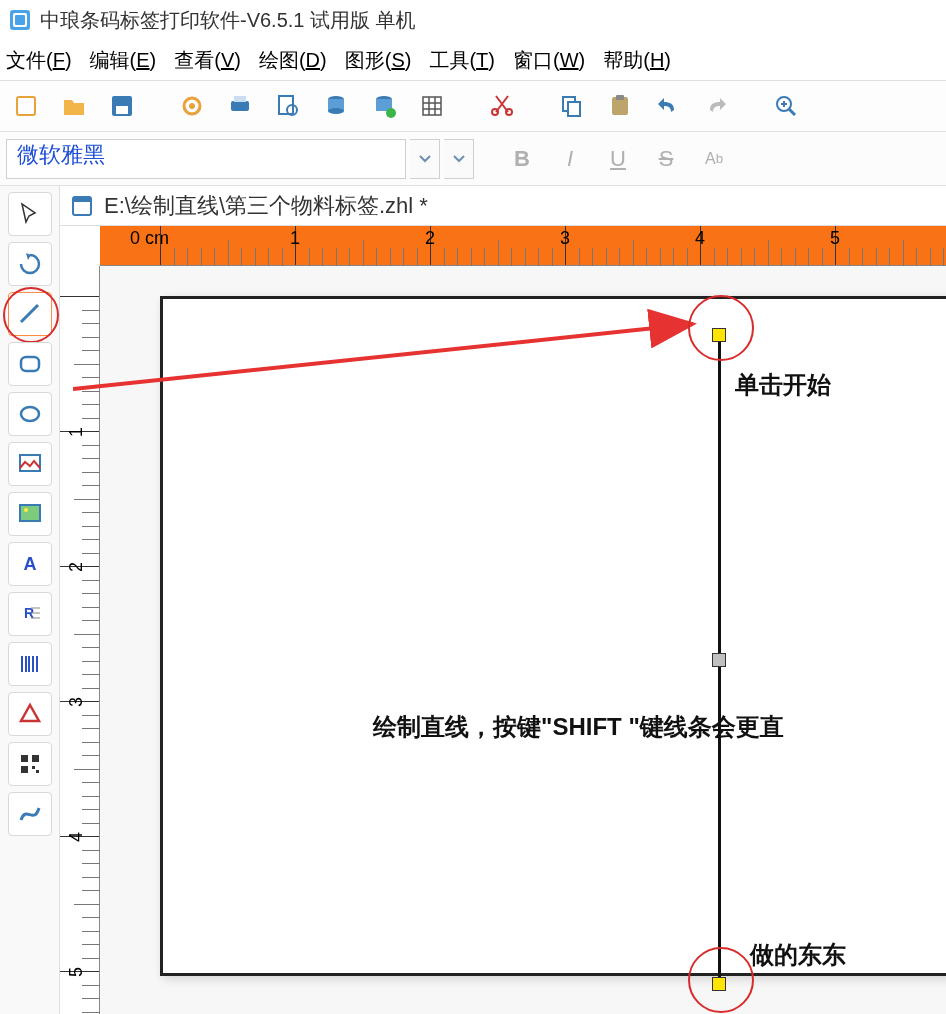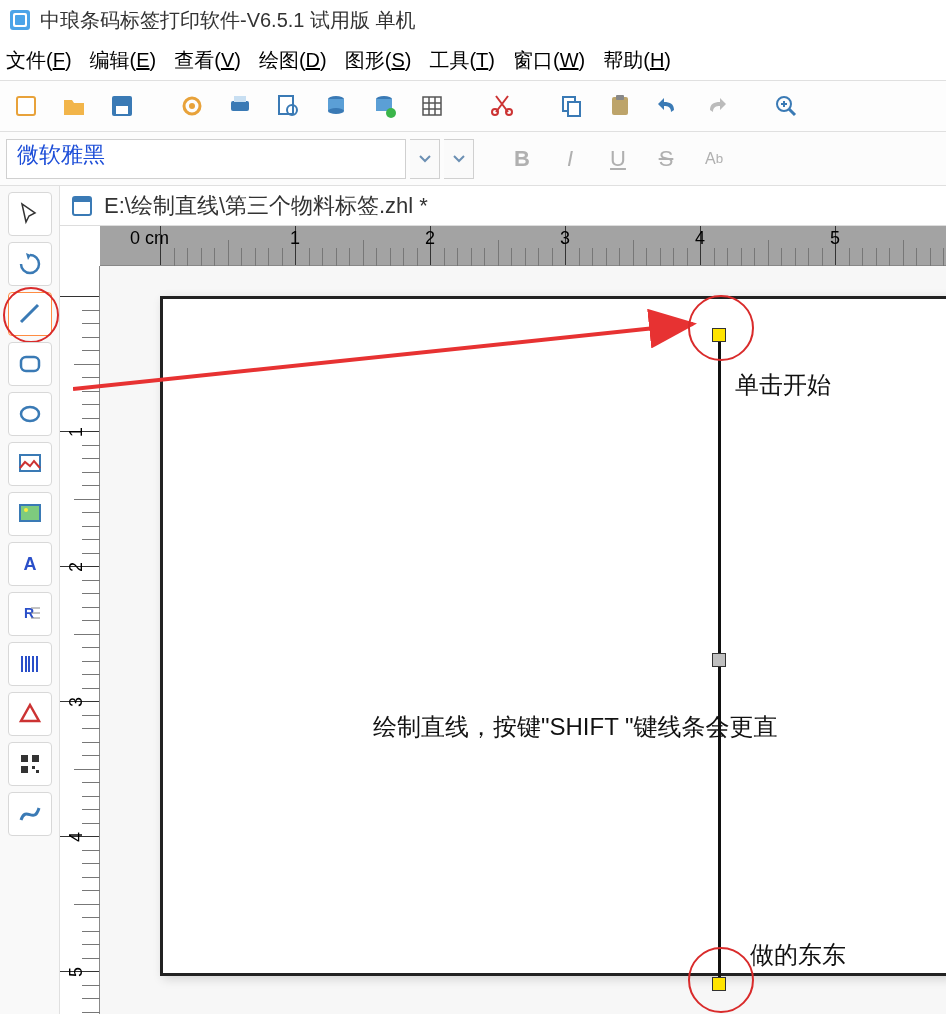--- a/index.html
+++ b/index.html
@@ -33,30 +33,30 @@
   .side-toolbar .stool { width: 44px; height: 44px; display:flex; align-items:center; justify-content:center; border:1px solid #d8d8d8; border-radius:4px; background:#fff; cursor:pointer; position:relative; }
   .side-toolbar .stool.selected { border-color:#ff8c42; }
   .side-toolbar .red-circle { position:absolute; left:-6px; top:-6px; width:56px; height:56px; border:2px solid #d92b2b; border-radius:50%; pointer-events:none; }
   
   .canvas-area { flex: 1; position: relative; background: #fff; }
   .doc-tab { height: 40px; display:flex; align-items:center; padding: 0 10px; border-bottom:1px solid #ddd; gap: 10px; }
   .doc-tab .doc-icon { width:24px; height:24px; }
   .doc-tab .doc-path { font-size: 22px; color:#333; }
   
   .rulers { position: relative; height: calc(100% - 40px); }
-  .ruler-h { position:absolute; left:40px; right:0; top:0; height:40px; background:#a3a3a3; border-bottom:1px solid #888; font-size:18px; }
+  .ruler-h { position:absolute; left:40px; right:0; top:0; height:40px; background:#f97316; border-bottom:1px solid #888; font-size:18px; }
   .ruler-h .tick-major { position:absolute; top:0; height:100%; border-left:1px solid #333; }
   .ruler-h .tick-minor { position:absolute; top:22px; height:18px; border-left:1px solid #777; }
   .ruler-h .tick-label { position:absolute; top:2px; font-size:18px; }
   .ruler-v { position:absolute; left:0; top:40px; bottom:0; width:40px; background:#fff; border-right:1px solid #888; }
   .ruler-v .tick-major { position:absolute; left:0; width:100%; border-top:1px solid #333; }
   .ruler-v .tick-minor { position:absolute; left:22px; width:18px; border-top:1px solid #777; }
   .ruler-v .tick-label { position:absolute; left:6px; font-size:18px; transform: rotate(-90deg); transform-origin: left top; }
   
-  .canvas { position:absolute; left:40px; top:40px; right:0; bottom:0; background:#f7f7f7; }
+  .canvas { position:absolute; left:40px; top:40px; right:0; bottom:0; background:#f7f7f7;font-weight:bold; }
   .label-sheet { position:absolute; left:60px; top:30px; width:790px; height:680px; background:#fff; border:3px solid #222; box-shadow: 3px 3px 10px rgba(0,0,0,0.15); }
   
   .drawn-line { position:absolute; left:555px; top:35px; width:3px; height:650px; background:#111; }
   .handle { position:absolute; width:14px; height:14px; border:1px solid #333; }
   .handle.yellow { background:#ffe400; }
   .handle.gray { background:#c0c0c0; }
   .handle.top { left:549px; top:29px; }
   .handle.mid { left:549px; top:354px; }
   .handle.bot { left:549px; top:678px; }
   

